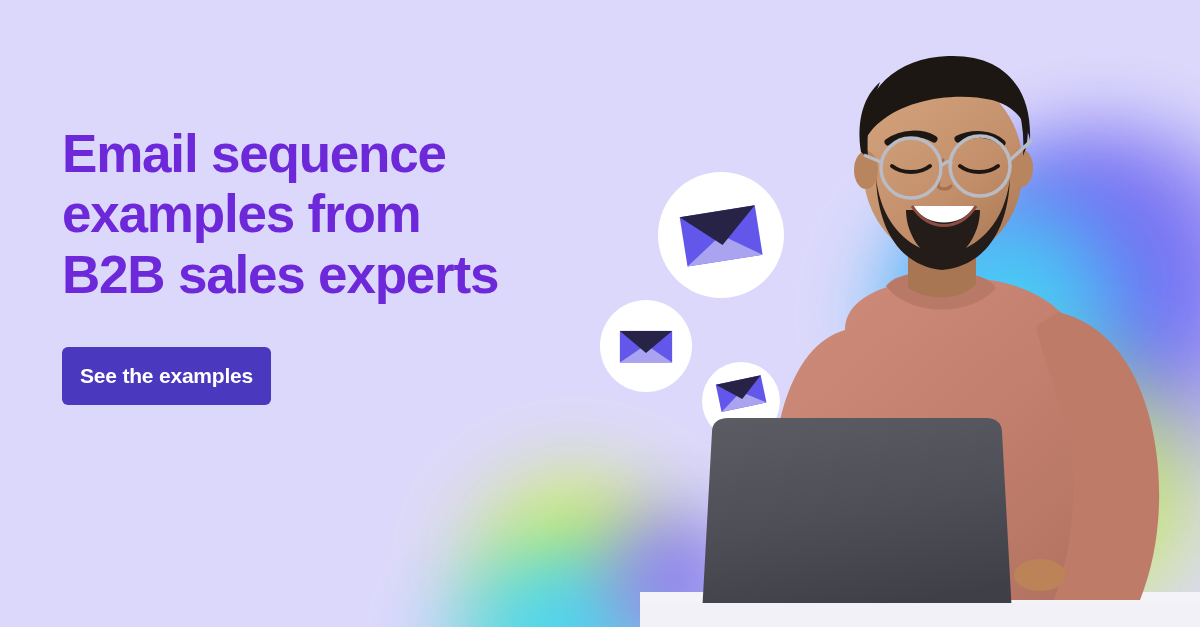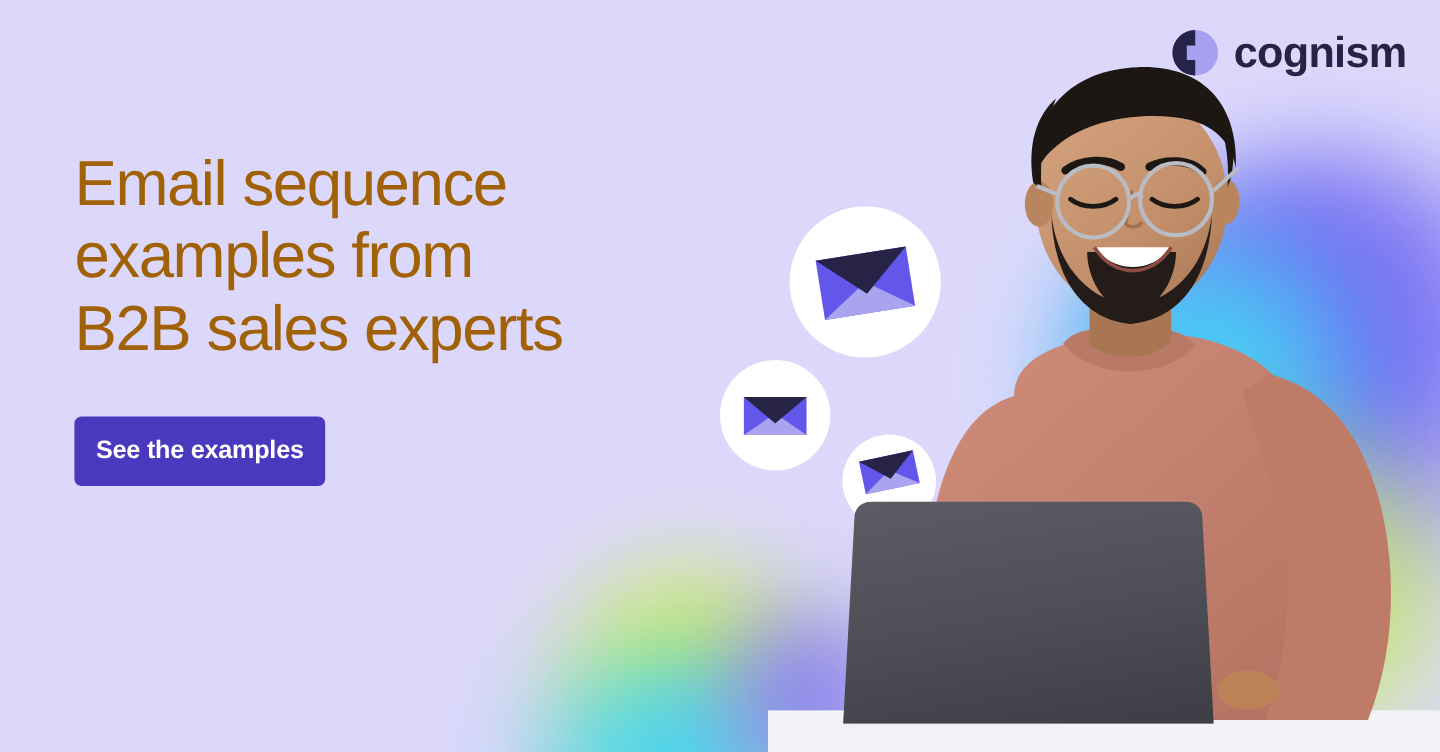--- a/index.html
+++ b/index.html
@@ -101,24 +101,24 @@
   
   .copy {
     position: absolute;
     left: 62px;
     top: 124px;
     width: 540px;
   }
   .headline {
     margin: 0;
     font-size: 53px;
-    font-weight: 400;
+    font-weight: 700;
     line-height: 1.14;
     letter-spacing: -1.2px;
-    color: #a16207;
+    color: #6d28d9;
     white-space: pre-line;
   }
   .cta {
     display: inline-block;
     margin-top: 42px;
     padding: 17px 18px;
     border: none;
     border-radius: 6px;
     background: #4a38be;
     color: #ffffff;
@@ -297,27 +297,20 @@
           <stop offset="100%" stop-color="#3f3f47"></stop>
         </linearGradient>
       </defs>
       <path d="M 20 14 C 20 5, 26 0, 36 0 L 294 0 C 304 0, 310 5, 310 14 L 320 196 C 320 203, 314 207, 306 207 L 24 207 C 16 207, 10 203, 10 196 Z" fill="url(#lapG)"></path>
       <rect x="6" y="198" width="318" height="11" rx="4" fill="#d7d5de"></rect>
     </svg>
   </div>
 
   <div class="layer-lap" style="position:absolute; left:640px; bottom:0; width:560px; height:24px; background:#f2f1f7;"></div>
 
-  <div class="logo layer-ui">
-    <svg class="logo-mark" width="40" height="40" viewBox="0 0 40 40">
-      <circle cx="20" cy="20" r="19" fill="#a79fef"></circle>
-      <path d="M 20 1 A 19 19 0 0 0 20 39 L 20 26 L 13 26 L 13 14 L 20 14 Z" fill="#262347"></path>
-    </svg>
-    <span class="logo-word">cognism</span>
-  </div>
 
   <div class="copy layer-ui">
     <h1 class="headline">Email sequence
 examples from
 B2B sales experts</h1>
     <button class="cta">See the examples</button>
   </div>
 
 </div>
 

